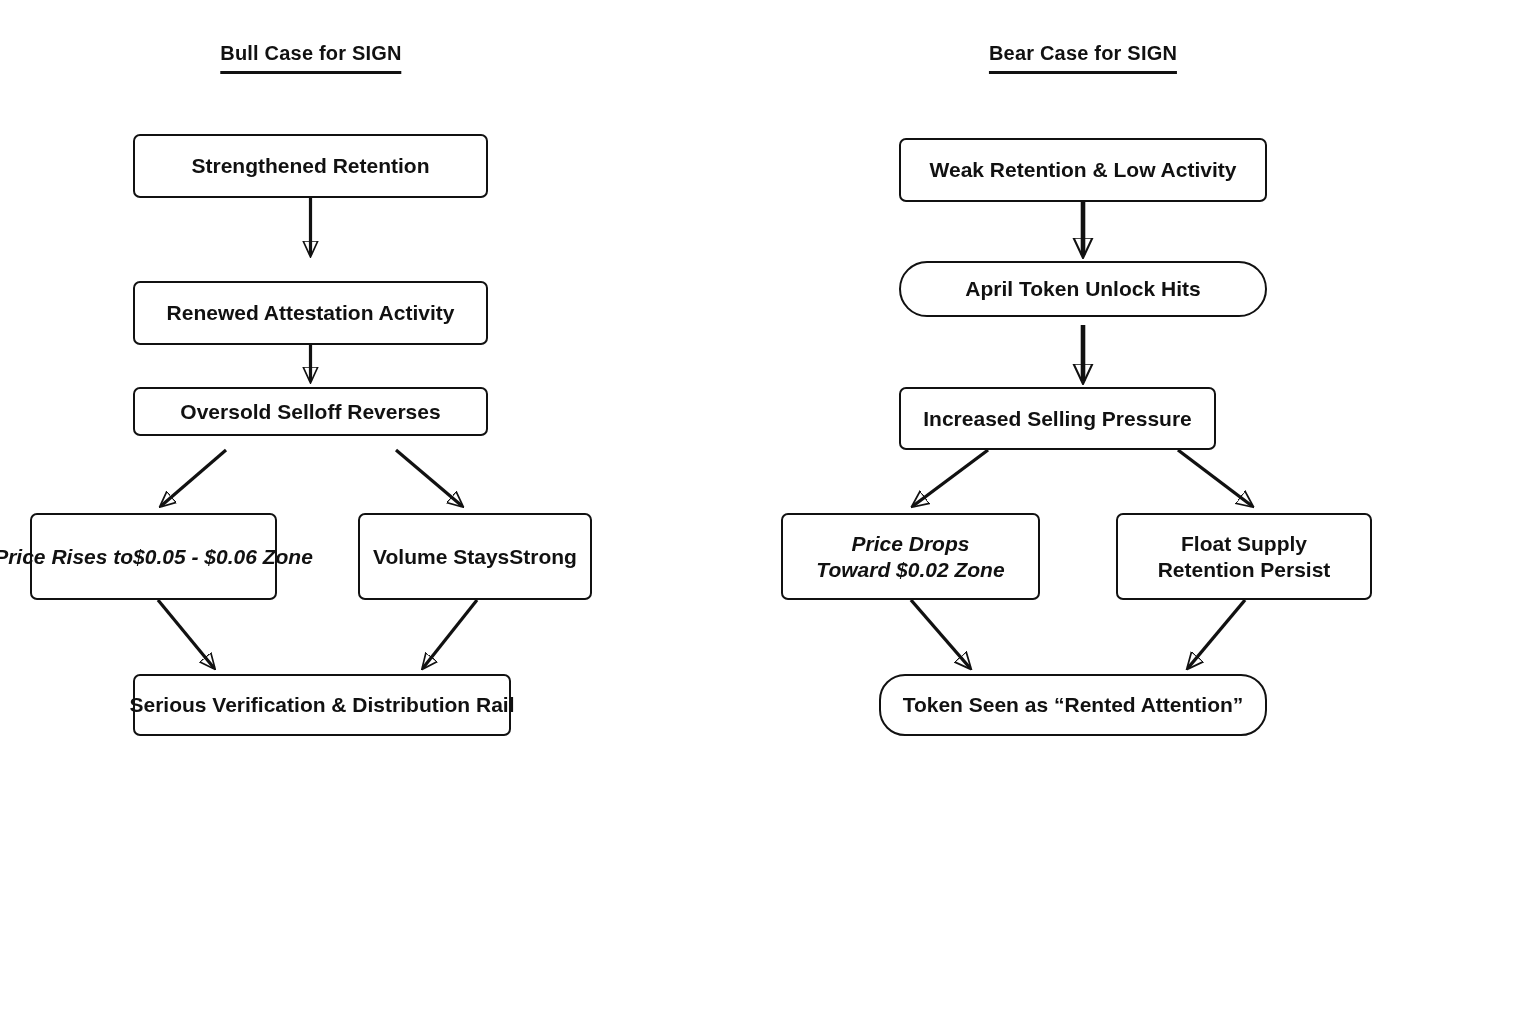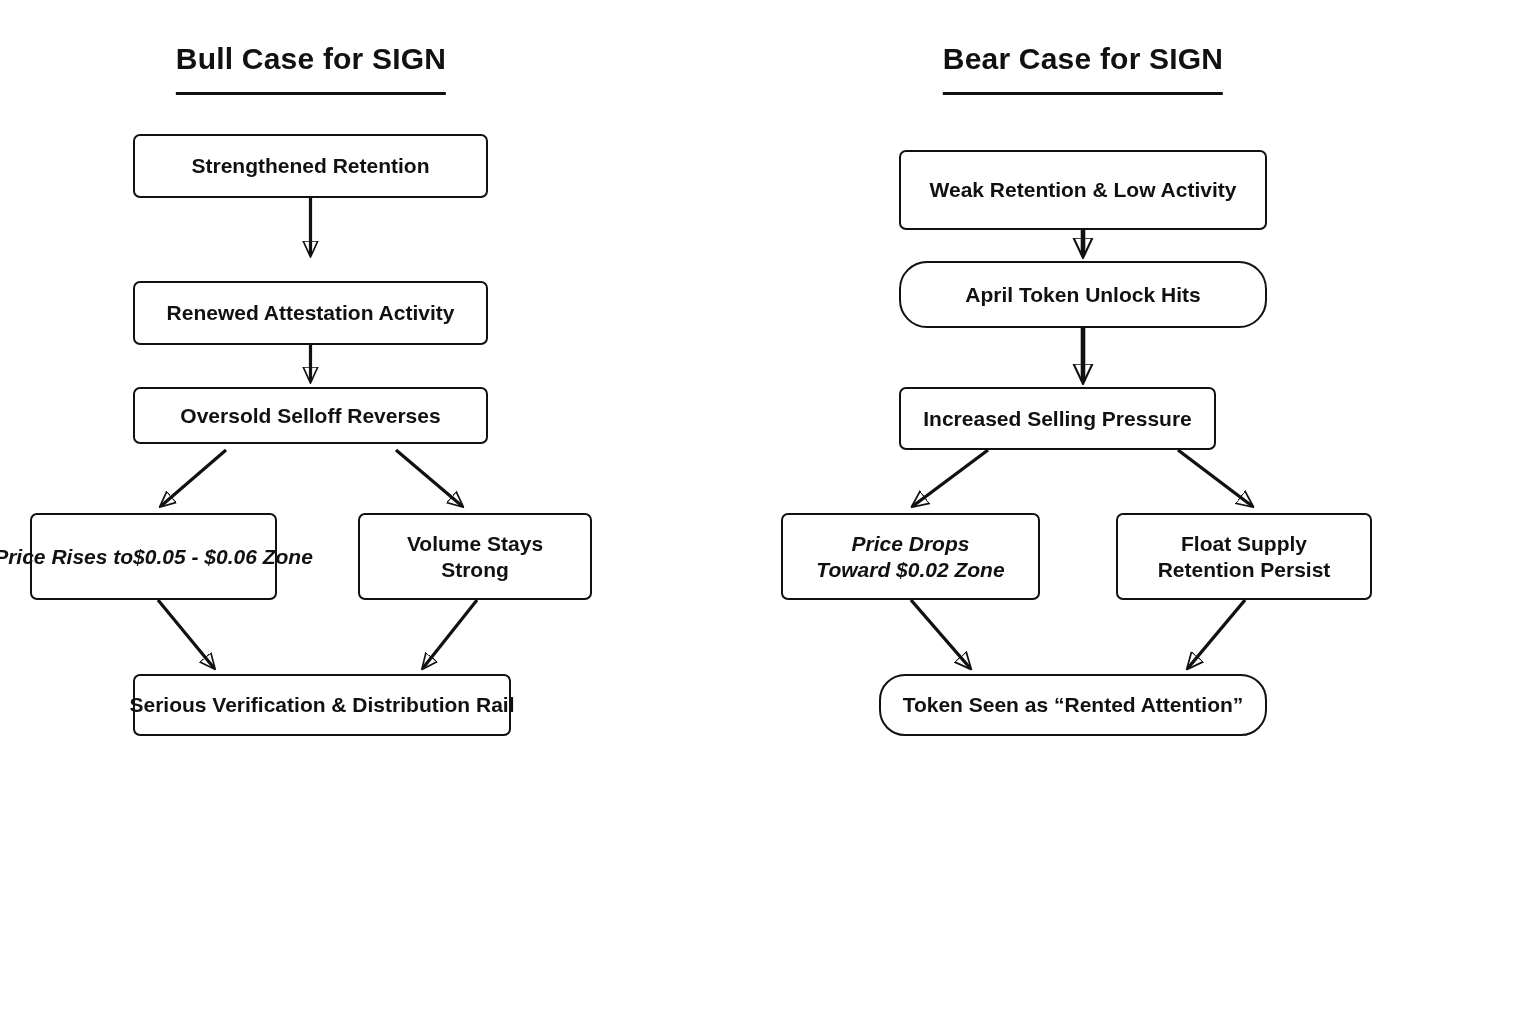--- a/index.html
+++ b/index.html
@@ -18,28 +18,28 @@
   }
 
   #canvas {
     position: absolute;
     inset: 0;
   }
 
   
   .col-title {
     position: absolute;
-    font-size: 30px;
+    font-size: 20px;
     font-weight: 600;
     letter-spacing: 0.2px;
     color: #111111;
     text-align: center;
     white-space: nowrap;
     transform: translateX(-50%);
-    padding-bottom: 17px;
+    padding-bottom: 7px;
     border-bottom: 3px solid #111111;
     line-height: 1.05;
   }
 
   
   .node {
     position: absolute;
     box-sizing: border-box;
     background: #ffffff;
     border: 2.5px solid #111111;
@@ -123,43 +123,43 @@
   <div class="col-title" style="left:1083px; top:43px;">Bear Case for SIGN</div>
 
   <div class="node" style="left:133px; top:134px; width:355px; height:64px;">
     <span class="line">Strengthened Retention</span>
   </div>
 
   <div class="node" style="left:133px; top:261px; width:355px; height:64px;margin-top:20px;">
     <span class="line">Renewed Attestation Activity</span>
   </div>
 
-  <div class="node" style="left:133px; top:387px; width:355px; height:57px;">
+  <div class="node" style="left:133px; top:387px; width:355px; height:49px;">
     <span class="line">Oversold Selloff Reverses</span>
   </div>
 
   <div class="node italic" style="left:30px; top:513px; width:247px; height:87px; flex-direction:row;">
     <span class="line">Price Rises to</span>
     <span class="line">$0.05 - $0.06 Zone</span>
   </div>
 
-  <div class="node" style="left:358px; top:513px; width:234px; height:87px; flex-direction:column;">
+  <div class="node" style="left:358px; top:513px; width:234px; height:87px; flex-direction:row;">
     <span class="line">Volume Stays</span>
     <span class="line">Strong</span>
   </div>
 
   <div class="node" style="left:133px; top:674px; width:378px; height:62px;">
     <span class="line">Serious Verification &amp; Distribution Rail</span>
   </div>
 
-  <div class="node" style="left:899px; top:150px; width:368px; height:80px;">
+  <div class="node" style="left:899px; top:138px; width:368px; height:64px;">
     <span class="line">Weak Retention &amp; Low Activity</span>
   </div>
 
-  <div class="node" style="left:899px; top:261px; width:368px; height:67px;border-radius:28px;">
+  <div class="node" style="left:899px; top:261px; width:368px; height:56px;border-radius:28px;">
     <span class="line">April Token Unlock Hits</span>
   </div>
 
   <div class="node" style="left:899px; top:387px; width:317px; height:63px;">
     <span class="line">Increased Selling Pressure</span>
   </div>
 
   <div class="node" style="left:781px; top:513px; width:259px; height:87px; flex-direction:column;font-style:italic;">
     <span class="line">Price Drops</span>
     <span class="line">Toward $0.02 Zone</span>

